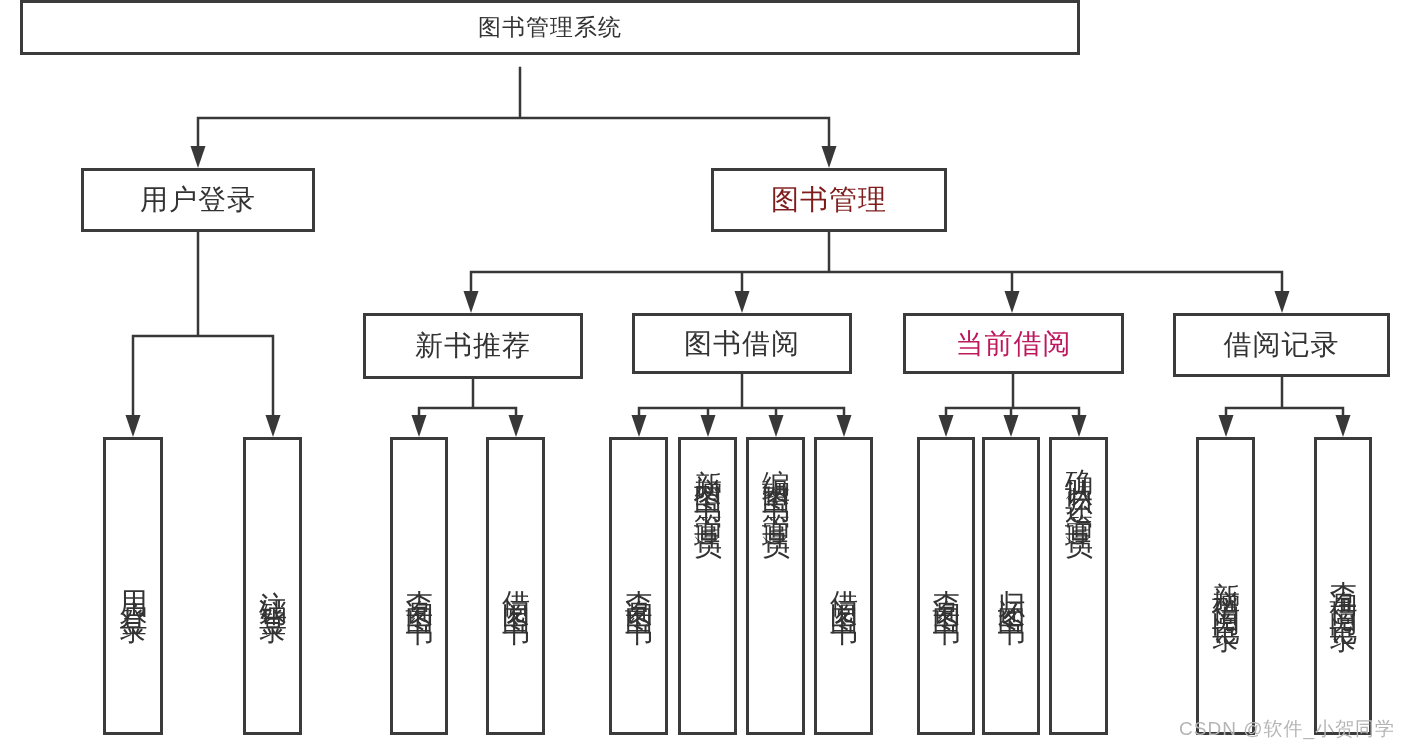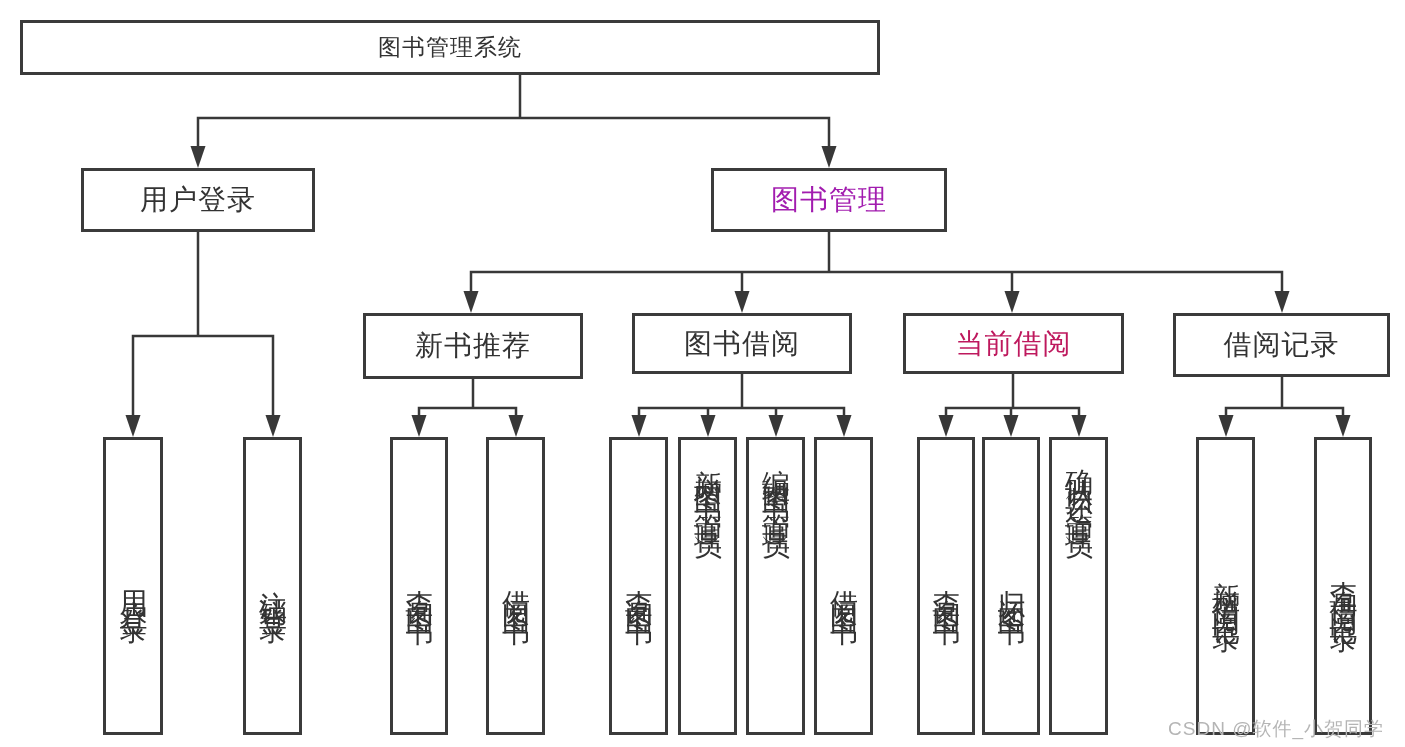--- a/index.html
+++ b/index.html
@@ -49,21 +49,21 @@
     align-items: flex-start;
     padding-top: 7px;
   }
   .node.vertical .label {
     writing-mode: vertical-rl;
     text-orientation: mixed;
     letter-spacing: 9px;
   }
   #watermark {
     position: absolute;
-    right: 21px;
+    right: 10px;
     bottom: 5px;
     font-size: 19px;
     color: #b5b5b5;
     letter-spacing: 1px;
     white-space: nowrap;
   }
 </style>
 </head>
 <body>
 
@@ -104,28 +104,28 @@
         <polygon points="1003.5,415 1018.5,415 1011,437" fill="#383838"></polygon>
         <polygon points="1071.5,415 1086.5,415 1079,437" fill="#383838"></polygon>
       </g>
       <g>
         <path d="M1282 377 V408 M1226 408 H1343 M1226 408 V419 M1343 408 V419" fill="none" stroke="#383838" stroke-width="2.5" stroke-linecap="square"></path>
         <polygon points="1218.5,415 1233.5,415 1226,437" fill="#383838"></polygon>
         <polygon points="1335.5,415 1350.5,415 1343,437" fill="#383838"></polygon>
       </g>
     </svg>
   <div id="nodes">
-      <div class="node horizontal root" style="left: 20px; top: 20px; width: 860px; height: 55px; border-color: rgb(59, 59, 59);">
+      <div class="node horizontal root" style="left: 20px; top: 0; width: 1060px; height: 55px; border-color: rgb(59, 59, 59);">
         <span class="label" style="color: rgb(51, 51, 51);">图书管理系统</span>
       </div>
       <div class="node horizontal" style="left: 81px; top: 168px; width: 234px; height: 64px; border-color: rgb(59, 59, 59);">
         <span class="label" style="color: rgb(51, 51, 51);">用户登录</span>
       </div>
       <div class="node horizontal" style="left: 711px; top: 168px; width: 236px; height: 64px; border-color: rgb(59, 59, 59);">
-        <span class="label" style="color: #a21caf;">图书管理</span>
+        <span class="label" style="color: #7f1d1d;">图书管理</span>
       </div>
       <div class="node horizontal" style="left: 363px; top: 313px; width: 220px; height: 66px; border-color: rgb(59, 59, 59);">
         <span class="label" style="color: rgb(51, 51, 51);">新书推荐</span>
       </div>
       <div class="node horizontal" style="left: 632px; top: 313px; width: 220px; height: 61px; border-color: rgb(59, 59, 59);">
         <span class="label" style="color: rgb(51, 51, 51);">图书借阅</span>
       </div>
       <div class="node horizontal" style="left: 903px; top: 313px; width: 221px; height: 61px; border-color: rgb(59, 59, 59);">
         <span class="label" style="color: #be185d;">当前借阅</span>
       </div>

